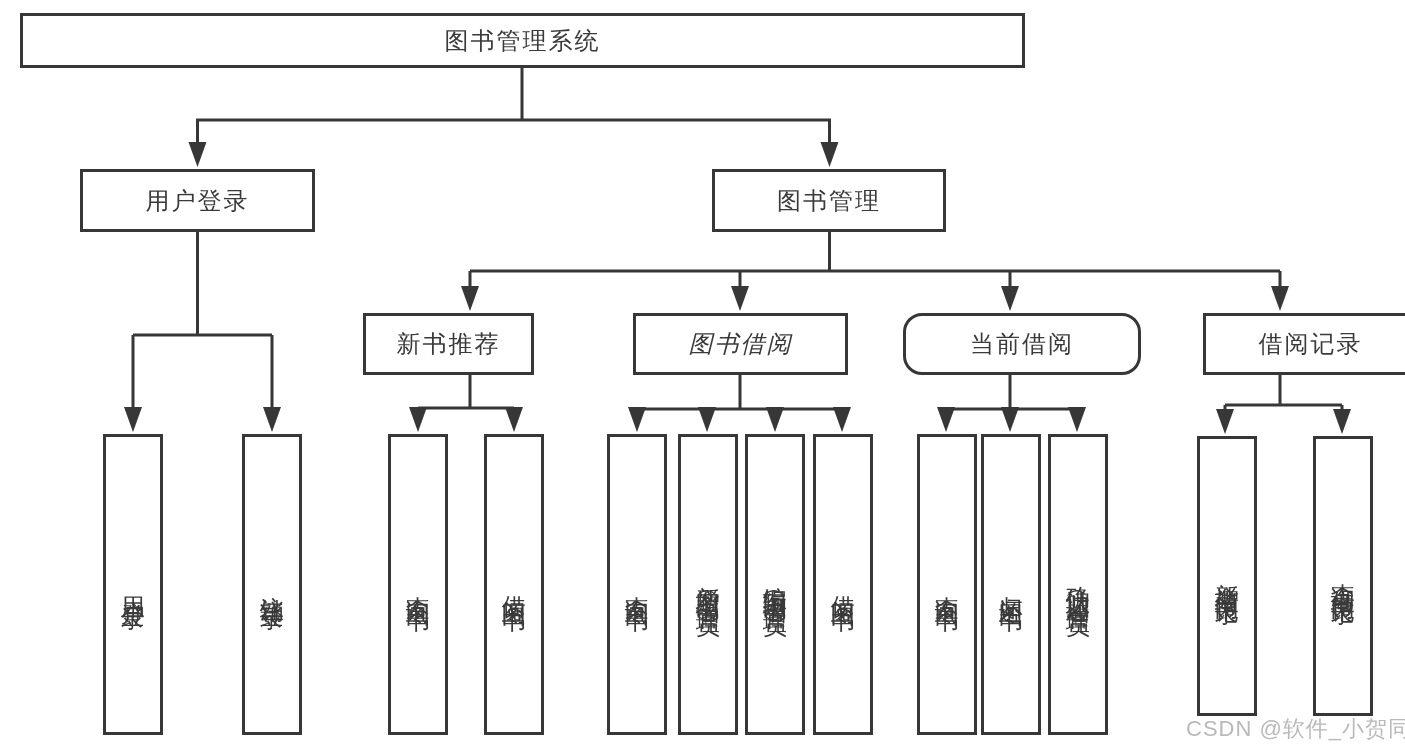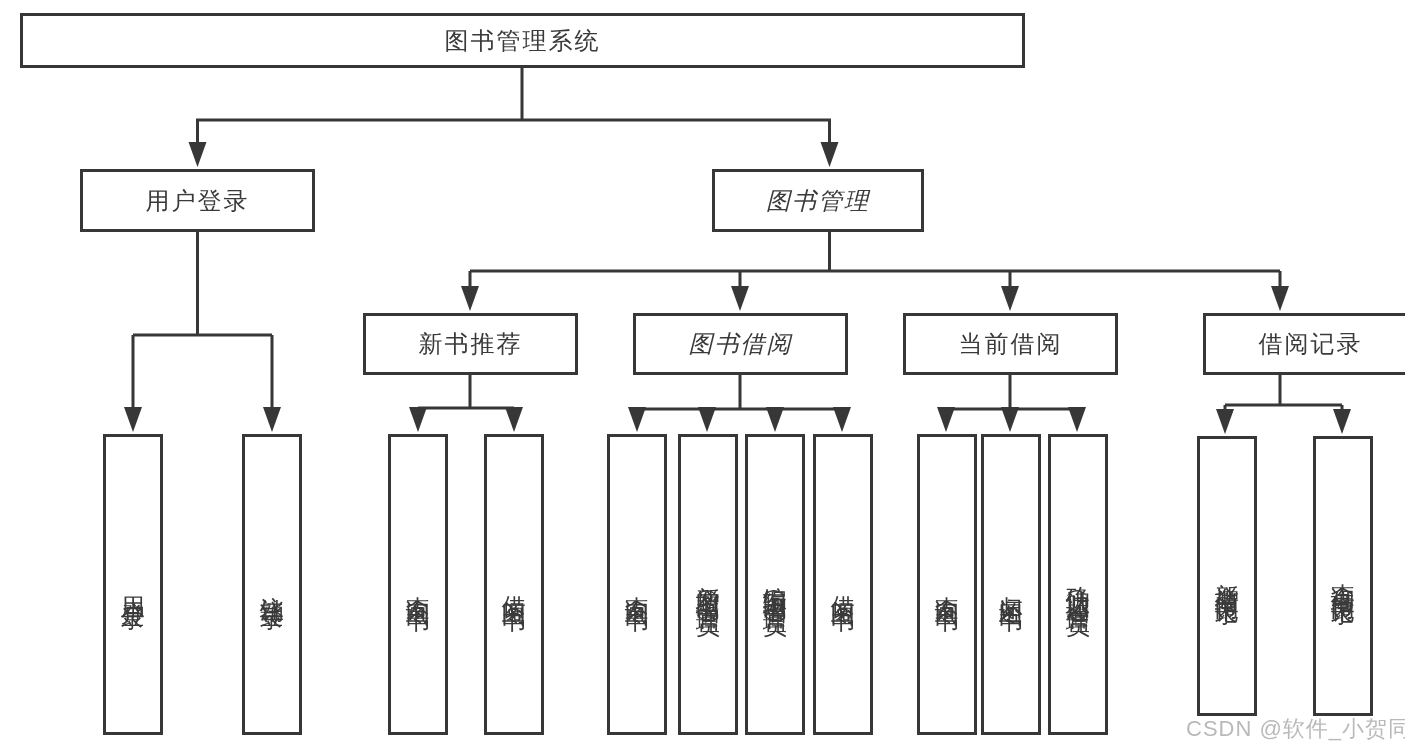--- a/index.html
+++ b/index.html
@@ -112,25 +112,25 @@
       <polygon points="1001,407 1019,407 1010,432"></polygon>
       <polygon points="1068,407 1086,407 1077,432"></polygon>
       <polygon points="1216,409 1234,409 1225,434"></polygon>
       <polygon points="1333,409 1351,409 1342,434"></polygon>
     </g>
   </svg>
 
   <div class="node" style="left:20px; top:13px; width:1005px; height:55px;">图书管理系统</div>
 
   <div class="node" style="left:80px; top:169px; width:235px; height:63px;">用户登录</div>
-  <div class="node" style="left:712px; top:169px; width:212px; height:63px;font-style:italic;">图书管理</div>
+  <div class="node" style="left:712px; top:169px; width:234px; height:63px;">图书管理</div>
 
-  <div class="node" style="left:363px; top:313px; width:215px; height:62px;">新书推荐</div>
+  <div class="node" style="left:363px; top:313px; width:171px; height:62px;">新书推荐</div>
   <div class="node" style="left:633px; top:313px; width:215px; height:62px;font-style:italic;">图书借阅</div>
-  <div class="node" style="left:903px; top:313px; width:215px; height:62px;">当前借阅</div>
+  <div class="node" style="left:903px; top:313px; width:238px; height:62px;border-radius:19px;">当前借阅</div>
   <div class="node" style="left:1173px; top:313px; width:215px; height:62px;margin-left:30px;">借阅记录</div>
 
   <div class="node leaf" style="left:103px; top:434px; width:60px; height:301px;">用户登录</div>
   <div class="node leaf" style="left:242px; top:434px; width:60px; height:301px;">注销登录</div>
 
   <div class="node leaf" style="left:388px; top:434px; width:60px; height:301px;">查询图书</div>
   <div class="node leaf" style="left:484px; top:434px; width:60px; height:301px;">借阅图书</div>
 
   <div class="node leaf" style="left:607px; top:434px; width:60px; height:301px;">查询图书</div>
   <div class="node leaf" style="left:678px; top:434px; width:60px; height:301px;">新增图书（管理员）</div>

